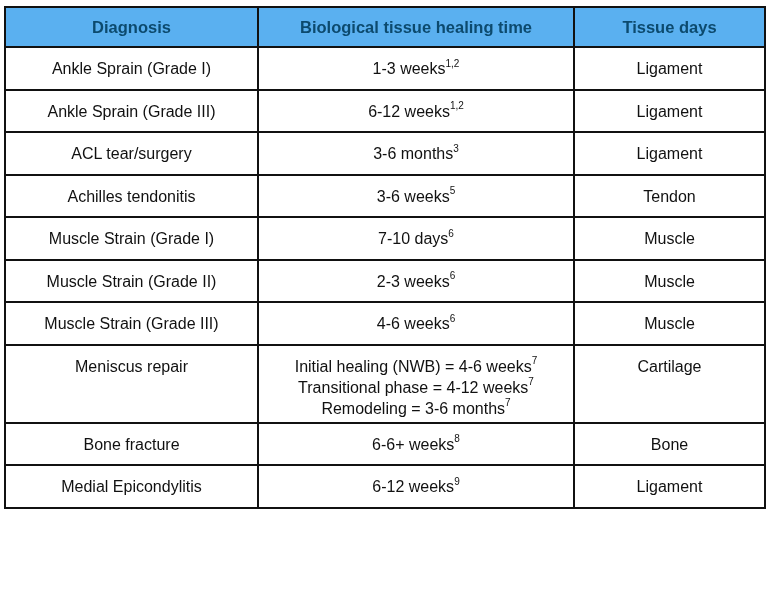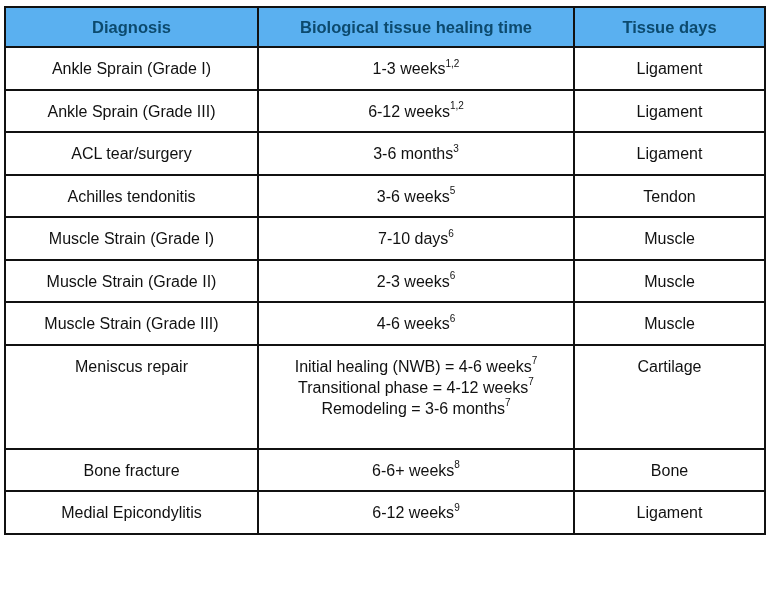--- a/index.html
+++ b/index.html
@@ -45,21 +45,21 @@
       height: 38px;
       font-size: 16.5px;
     }
     td {
       height: 40px;
       padding-top: 10px;
       padding-bottom: 0;
       box-sizing: border-box;
     }
     tr.row td { height: 42.5px; }
-    tr.tall td { height: 104px; margin-left: 28px; }
+    tr.tall td { height: 78px; margin-left: 28px; }
     sup {
       font-size: 10px;
       line-height: 0;
       position: relative;
       top: -1px;
       vertical-align: super;
     }
     .line { display: block; }
   </style>
 </head>

